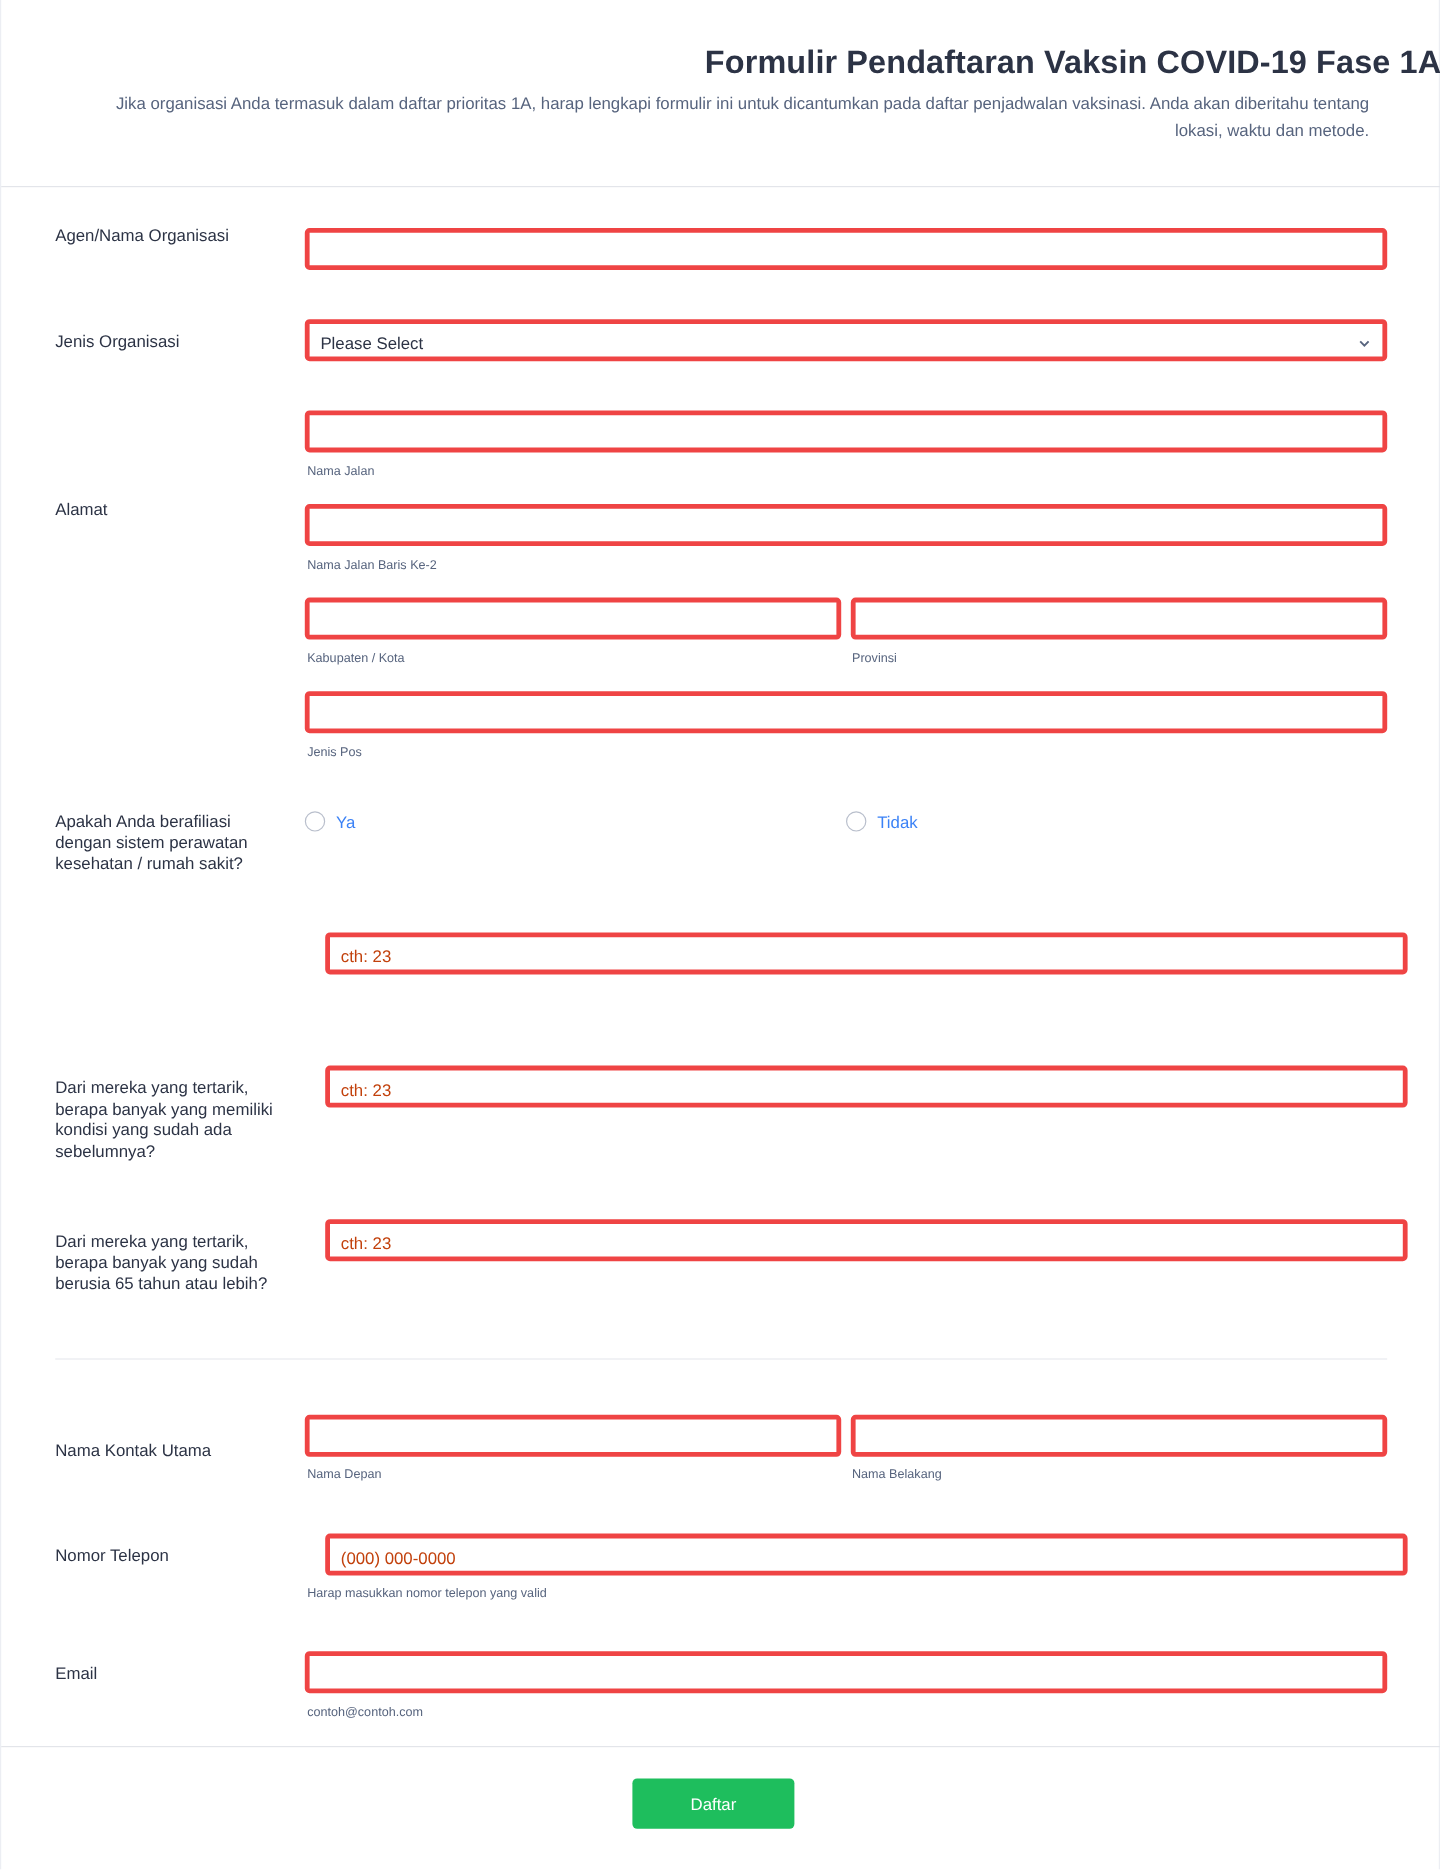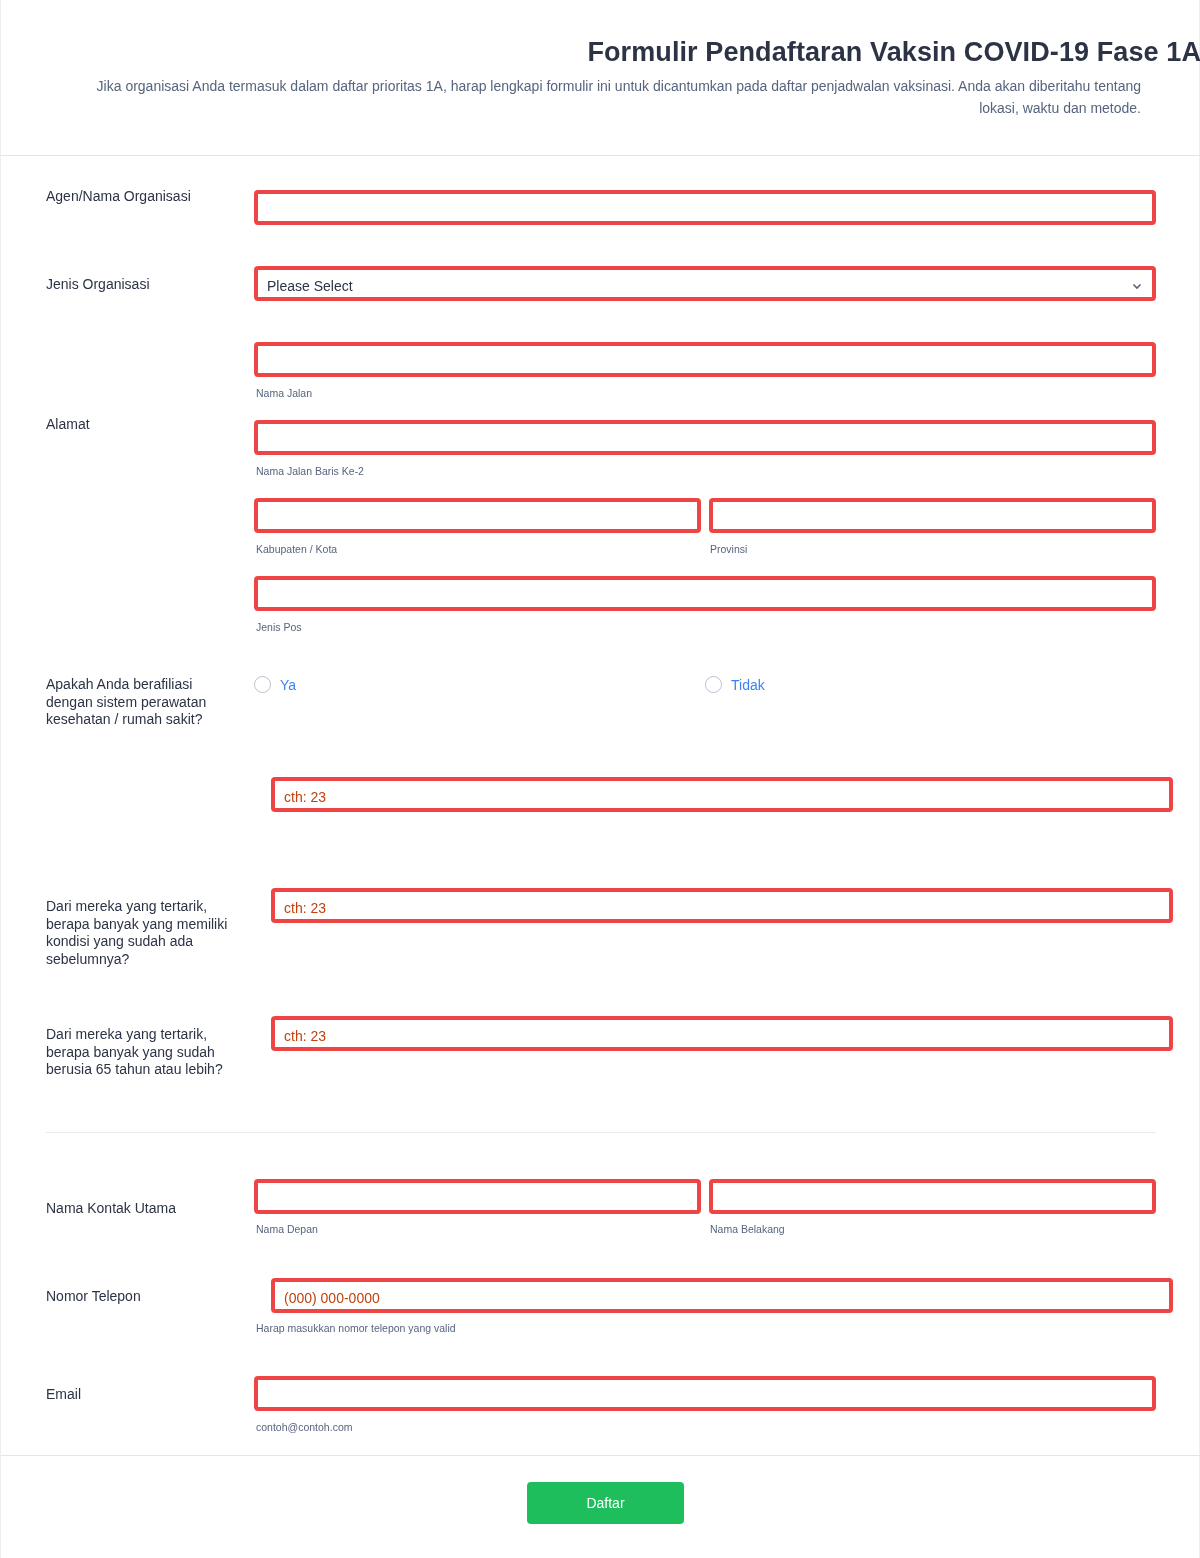--- a/index.html
+++ b/index.html
@@ -12,21 +12,21 @@
 
   .label { position: absolute; left: 45px; width: 195px; font-size: 14px; line-height: 17.5px; color: #2c3345; font-weight: 500; }
   .input { position: absolute; height: 35px; border: 4px solid #ef4444; border-radius: 4px; background: #fff; font-size: 14px; padding: 0 9px; line-height: 33px; color: #2c3345; }
   .input.ph { color: #c2410c; margin-left: 17px; }
   .sub { position: absolute; font-size: 10.5px; color: #57647e; }
   .select-chevron { position: absolute; right: 10px; top: 11px; width: 10px; height: 10px; }
   .radio { position: absolute; width: 17px; height: 17px; border: 1px solid #b9bfcc; border-radius: 50%; background: #fff; }
   .radio-label { position: absolute; font-size: 14px; color: #3b82f6; }
   .divider { position: absolute; left: 45px; width: 1110px; height: 1px; background: #e8eaee; }
   .footer { position: absolute; left: 0; top: 1455px; width: 1200px; height: 103px; border-top: 1px solid #e3e5ea; }
-  .submit { position: absolute; left: 526px; top: 26px; width: 157px; height: 42px; background: #1ebe5d; border-radius: 4px; color: #fff; font-size: 14px; text-align: center; line-height: 42px; border: none; }
+  .submit { position: absolute; left: 526px; top: 26px; width: 135px; height: 42px; background: #1ebe5d; border-radius: 4px; color: #fff; font-size: 14px; text-align: center; line-height: 42px; border: none; }
 </style>
 </head>
 <body>
 
 <div class="page">
 
   <div class="header">
     <h1>Formulir Pendaftaran Vaksin COVID-19 Fase 1A</h1>
     <p class="desc">Jika organisasi Anda termasuk dalam daftar prioritas 1A, harap lengkapi formulir ini untuk dicantumkan pada daftar penjadwalan vaksinasi. Anda akan diberitahu tentang lokasi, waktu dan metode.</p>
   </div>

